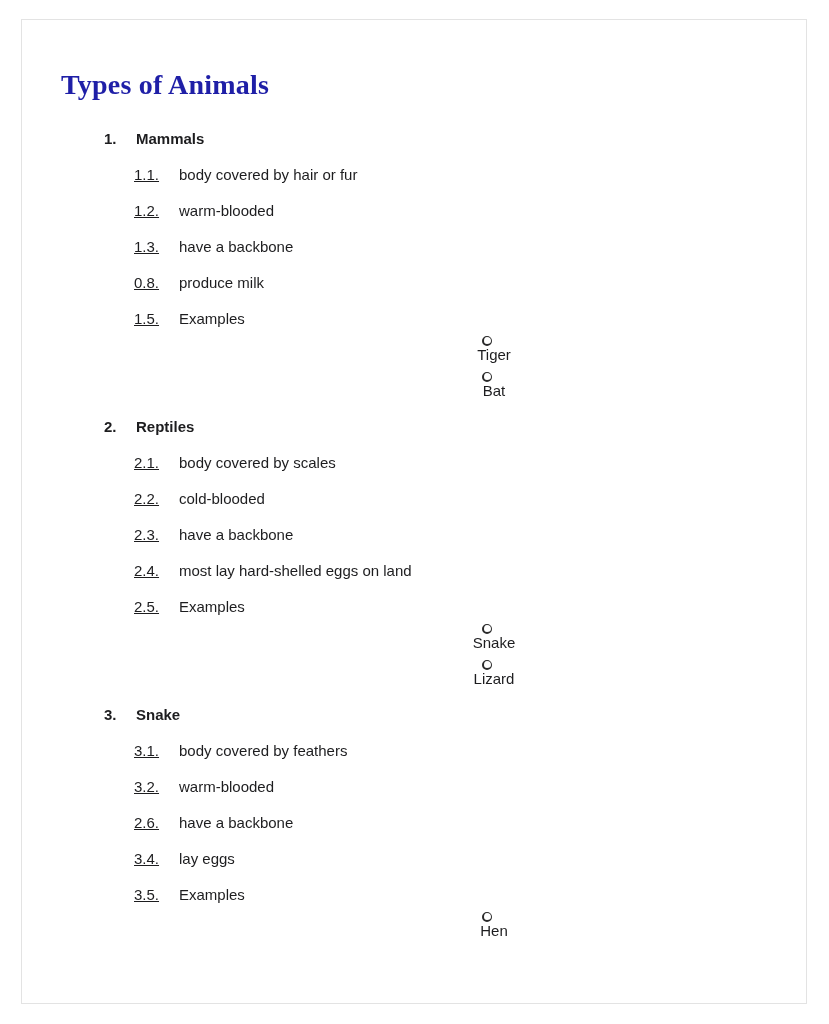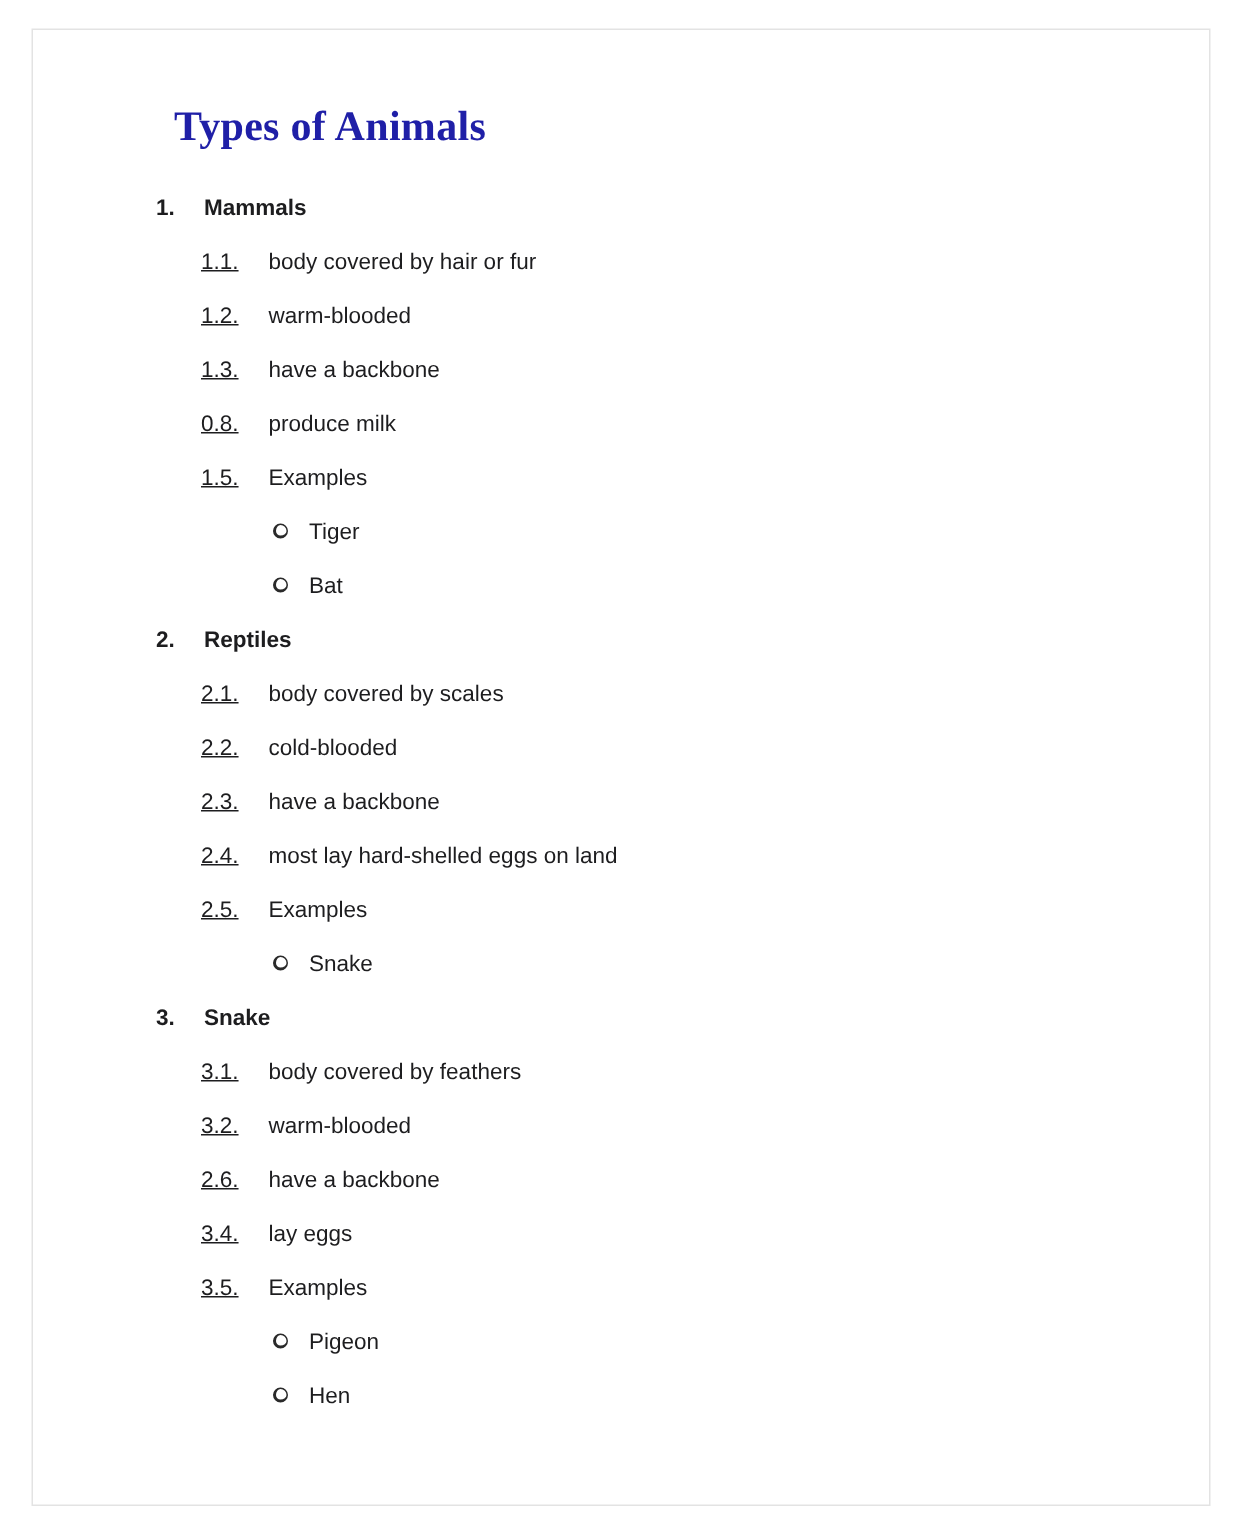--- a/index.html
+++ b/index.html
@@ -24,21 +24,21 @@
     top: 19px;
     width: 786px;
     height: 985px;
     background: #ffffff;
     border: 1px solid #e3e3e3;
     padding-top: 50px;
     overflow: hidden;
   }
 
   .doc-title {
-    margin-left: 94px;
+    margin-left: 39px;
     font-family: "Liberation Serif", "DejaVu Serif", serif;
     font-weight: bold;
     font-size: 28px;
     line-height: 30px;
     letter-spacing: 0.2px;
   }
 
   .outline {
     margin-top: 20px;
   }
@@ -54,21 +54,21 @@
 
   
   .row.level1 { padding-left: 82px; font-weight: bold; }
   .row.level1 .num { width: 32px; }
 
   
   .row.level2 { padding-left: 112px; }
   .row.level2 .num { width: 45px; text-decoration: underline; }
 
   
-  .row.level3 { padding-left: 160px; }
+  .row.level3 { padding-left: 160px; flex-direction: column; }
   .row.level3 .bullet-box { width: 24px; display: flex; align-items: center; }
 
   .circle-bullet {
     display: inline-block;
     width: 10px;
     height: 10px;
     border-radius: 50%;
     border: 1.5px solid #2a2a2a;
     border-bottom-width: 2.5px;
     border-left-width: 2px;
@@ -144,20 +144,26 @@
           <div class="row level2">
             <span class="num">2.5.</span>
             <span class="txt">Examples</span>
           </div>
           <div class="row level3">
             <span class="bullet-box">
               <span class="circle-bullet"></span>
             </span>
             <span class="txt">Snake</span>
           </div>
+          <div class="row level3">
+            <span class="bullet-box">
+              <span class="circle-bullet"></span>
+            </span>
+            <span class="txt">Lizard</span>
+          </div>
         </div>
         <div>
           <div class="row level1">
             <span class="num">3.</span>
             <span class="txt">Snake</span>
           </div>
           <div class="row level2">
             <span class="num">3.1.</span>
             <span class="txt">body covered by feathers</span>
           </div>
@@ -174,24 +180,18 @@
             <span class="txt">lay eggs</span>
           </div>
           <div class="row level2">
             <span class="num">3.5.</span>
             <span class="txt">Examples</span>
           </div>
           <div class="row level3">
             <span class="bullet-box">
               <span class="circle-bullet"></span>
             </span>
-            <span class="txt">Pigeon</span>
-          </div>
-          <div class="row level3">
-            <span class="bullet-box">
-              <span class="circle-bullet"></span>
-            </span>
             <span class="txt">Hen</span>
           </div>
         </div>
       </div>
   </div>
 </div>
 
 </body></html>

